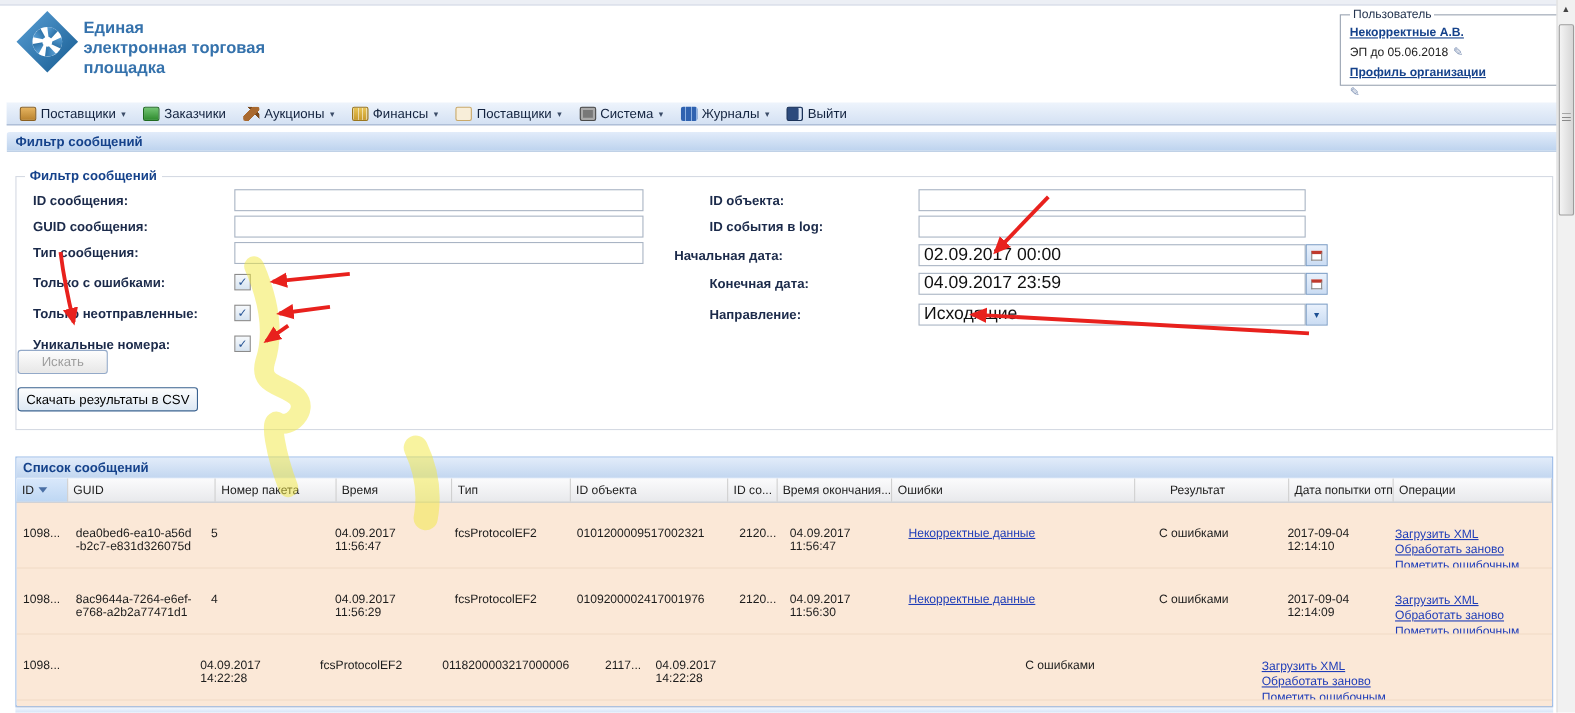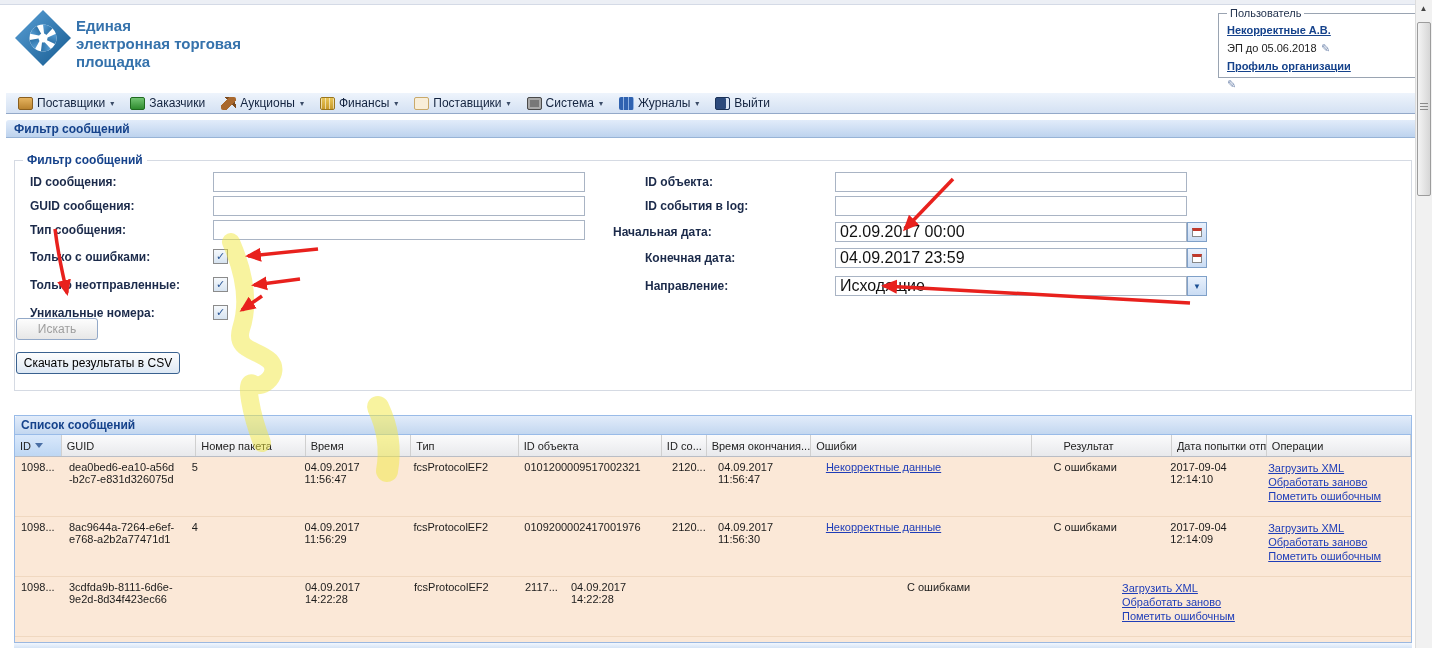--- a/index.html
+++ b/index.html
@@ -64,21 +64,21 @@
   .grid{left:14px;top:415px;width:1398px;height:227px;border:1px solid #99bbe8;box-sizing:border-box;background:#fff;}
   .grid-titlebar{height:18px;background:linear-gradient(#e2ecfa,#c3d7f0);border-bottom:1px solid #99bbe8;
      font-size:12px;font-weight:bold;color:#15428b;line-height:18px;padding-left:6px;border-radius:2px 2px 0 0;}
   .grid-header{display:flex;height:21px;background:linear-gradient(#fbfbfc,#e8e9ec);border-bottom:1px solid #b9bdc5;}
   .gh-cell{box-sizing:border-box;padding:3px 5px;font-size:11px;color:#222;border-right:1px solid #d0d0d0;
      white-space:nowrap;overflow:hidden;display:flex;align-items:center;gap:4px;cursor:pointer;}
   .gh-sorted{background:linear-gradient(#d9e8fb,#bed7f3);}
   .sort-arrow{width:0;height:0;border-left:4px solid transparent;border-right:4px solid transparent;border-top:5px solid #4a6fa5;}
   .grid-body{height:188px;overflow:hidden;}
   .grid-row{display:flex;height:60px;background:#fbe8d7;border-bottom:1px solid #f0d8c0;box-sizing:border-box;}
-  .g-cell{box-sizing:border-box;padding:4px 6px;font-size:11px;color:#1c1c1c;white-space:pre-line;overflow:hidden;}
+  .g-cell{box-sizing:border-box;padding:4px 6px;font-size:11px;color:#1c1c1c;white-space:pre-line;overflow:hidden;margin-top:18px;}
   .glink{color:#1f3db8;text-decoration:underline;cursor:pointer;display:inline;}
   .oplink{color:#1f3db8;text-decoration:underline;cursor:pointer;display:block;line-height:14px;}
   .bottom-band{left:14px;top:642px;width:1398px;height:6px;background:linear-gradient(#f2f7fe,#cfe0f5);border-top:1px solid #9ab7e0;}
 
   .anno{left:0;top:0;width:1432px;height:648px;pointer-events:none;z-index:40;}
 </style>
 </head>
 <body>
 
 <div id="page">
@@ -269,26 +269,25 @@
           <div class="g-cell" style="width: 148px;">0109200002417001976</div>
           <div class="g-cell" style="width: 46px;">2120...</div>
           <div class="g-cell" style="width: 108px;">04.09.2017 11:56:30</div>
           <div class="g-cell" style="width: 228px;"><a class="glink">Некорректные данные</a></div>
           <div class="g-cell" style="width: 117px;">С ошибками</div>
           <div class="g-cell" style="width: 98px;">2017-09-04 12:14:09</div>
           <div class="g-cell" style="width: 149px;"><a class="oplink">Загрузить XML</a><a class="oplink">Обработать заново</a><a class="oplink">Пометить ошибочным</a></div>
         </div>
         <div class="grid-row">
           <div class="g-cell" style="width: 48px;">1098...</div>
-          <div class="g-cell" style="width: 123px;">3cdfda9b-8111-6d6e-
-9e2d-8d34f423ec66</div>
           <div class="g-cell" style="width: 113px;"></div>
           <div class="g-cell" style="width: 109px;">04.09.2017
 14:22:28</div>
           <div class="g-cell" style="width: 111px;">fcsProtocolEF2</div>
+          <div class="g-cell" style="width: 148px;">0118200003217000006</div>
           <div class="g-cell" style="width: 46px;">2117...</div>
           <div class="g-cell" style="width: 108px;">04.09.2017 14:22:28</div>
           <div class="g-cell" style="width: 228px;"></div>
           <div class="g-cell" style="width: 117px;">С ошибками</div>
           <div class="g-cell" style="width: 98px;"></div>
           <div class="g-cell" style="width: 149px;"><a class="oplink">Загрузить XML</a><a class="oplink">Обработать заново</a><a class="oplink">Пометить ошибочным</a></div>
         </div>
         <div class="grid-row">
           <div class="g-cell" style="width: 48px;">1098...</div>
           <div class="g-cell" style="width: 123px;">88ad378b-8895-98c7-...</div>

